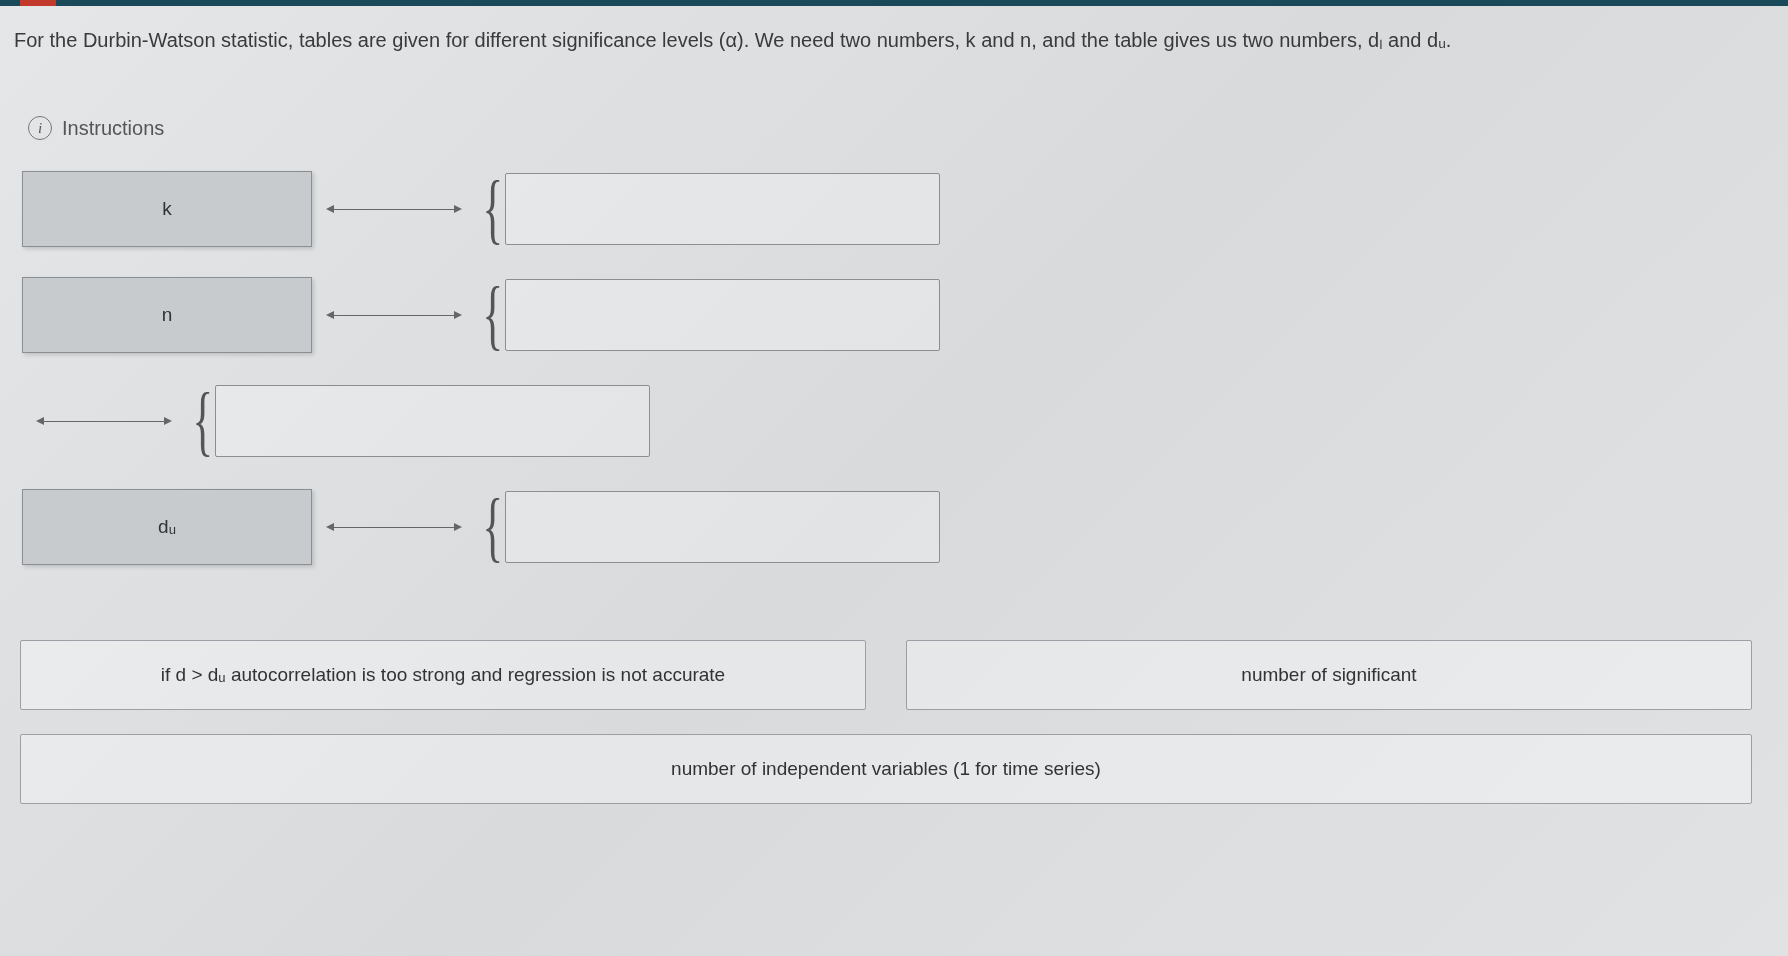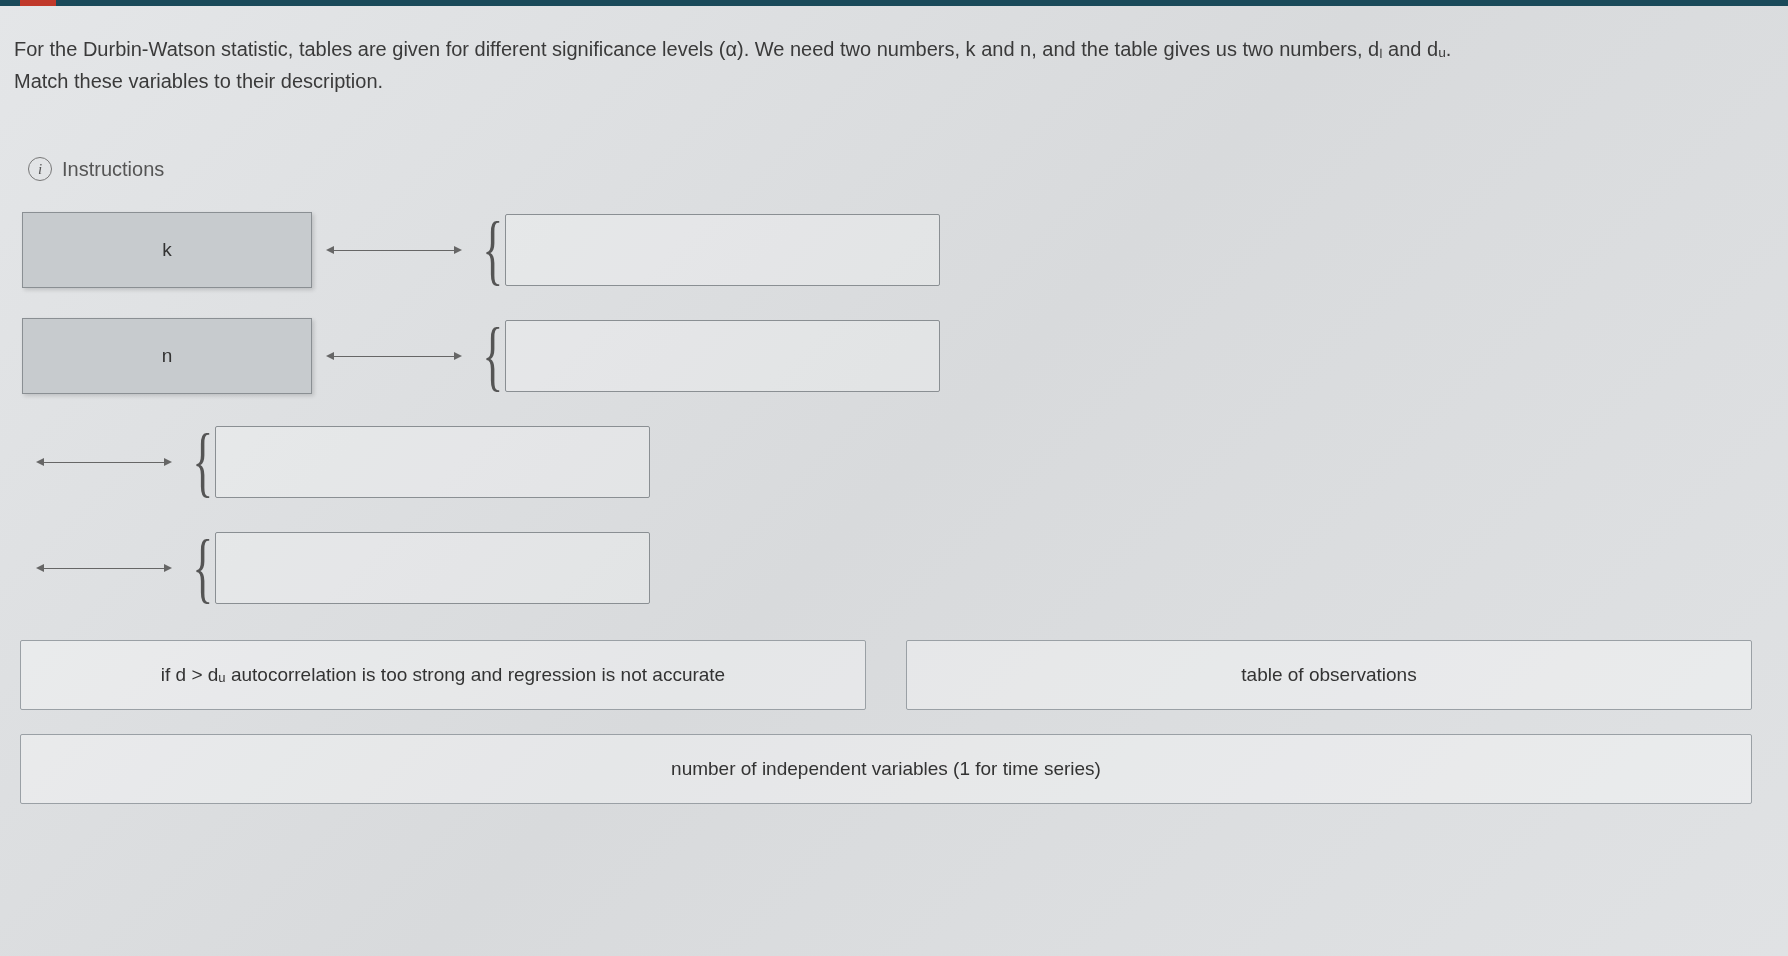--- a/index.html
+++ b/index.html
@@ -18,21 +18,21 @@
   }
   .small-badge {
     position: absolute;
     top: 0;
     left: 20px;
     width: 36px;
     height: 6px;
     background: #c0392b;
   }
   .question-text {
-    padding: 27px 14px 10px 14px;
+    padding: 18px 14px 10px 14px;
     font-size: 20px;
     color: #3a3a3a;
     line-height: 1.6;
   }
   .instructions {
     display: flex;
     align-items: center;
     gap: 10px;
     padding: 50px 0 30px 28px;
     color: #555;
@@ -145,21 +145,20 @@
   }
 </style>
 </head>
 <body>
 
 <div class="top-strip"></div>
 <div class="small-badge"></div>
 
 <div class="question-text">
   <span>For the Durbin-Watson statistic, tables are given for different significance levels (α). We need two numbers, k and n, and the table gives us two numbers, dₗ and dᵤ.</span><br>
-  <span>Match these variables to their description.</span>
 </div>
 
 <div class="instructions">
   <span class="info-icon">i</span>
   <span>Instructions</span>
 </div>
 
 <div class="match-area">
 
   <div class="match-row">
@@ -186,35 +185,38 @@
 
   <div class="match-row">
     <div class="connector">
         <span class="arrow-left"></span>
       </div>
     <span class="brace">{</span>
     <div class="drop-target"></div>
   </div>
 
   <div class="match-row">
+    <div class="term-box">
+      <span>dᵤ</span>
+    </div>
     <div class="connector">
         <span class="arrow-left"></span>
       </div>
     <span class="brace">{</span>
     <div class="drop-target"></div>
   </div>
 
 </div>
 
 <div class="options-row r1">
   <div class="option-box">
     <span>if d &gt; dᵤ autocorrelation is too strong and regression is not accurate</span>
   </div>
   <div class="option-box">
-    <span>table of observations</span>
+    <span>number of significant</span>
   </div>
 </div>
 
 <div class="options-row r2">
   <div class="option-box">
     <span>number of independent variables (1 for time series)</span>
   </div>
 </div>
 
 </body></html>

